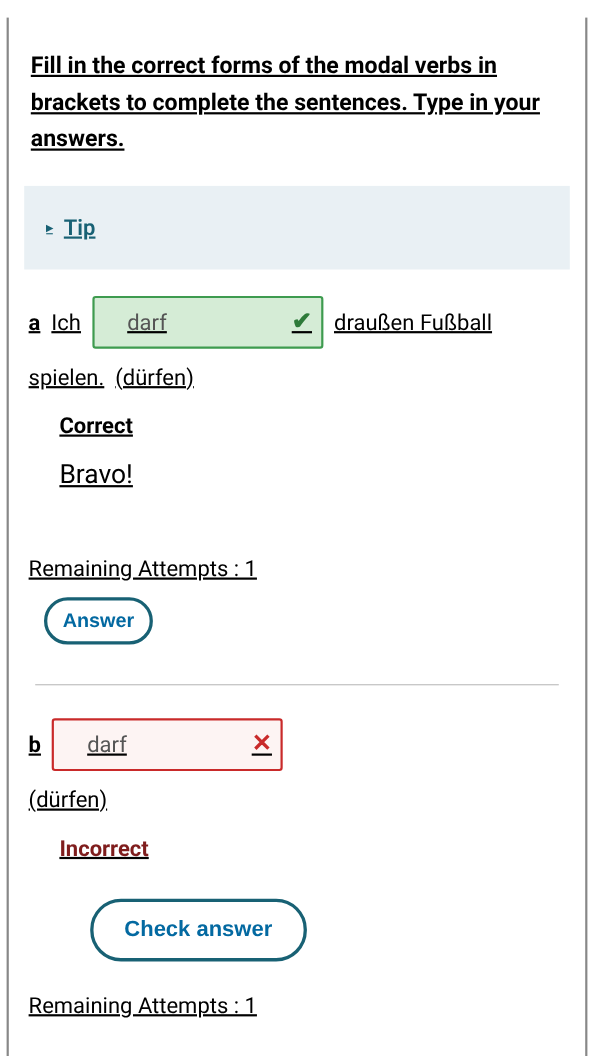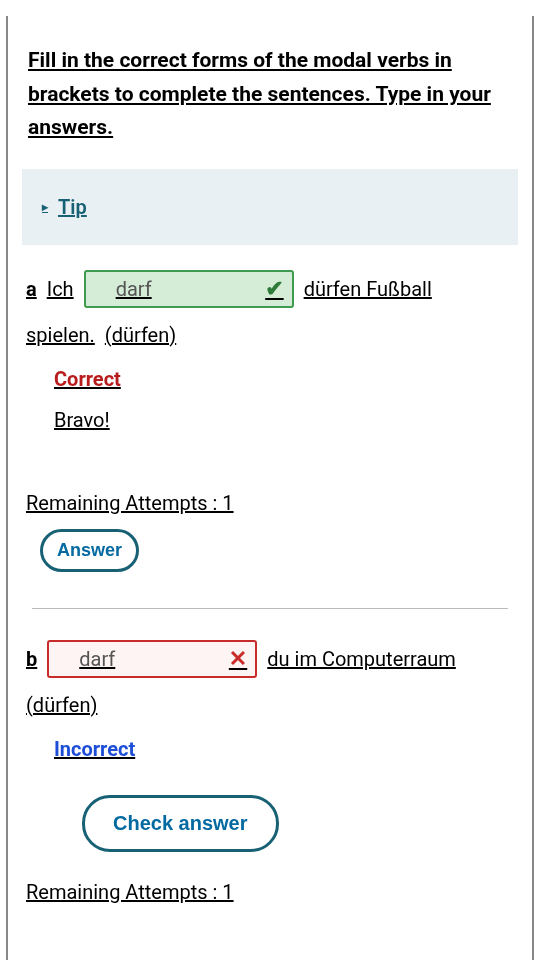--- a/index.html
+++ b/index.html
@@ -59,21 +59,21 @@
       margin-bottom: 6px;
     }
     .q-label {
       font-weight: 700;
     }
     .answer-input {
       display: inline-flex;
       align-items: center;
       justify-content: space-between;
       width: 210px;
-      height: 38px;
+      height: 48px;
       border: 2px solid;
       border-radius: 3px;
       padding: 0 8px 0 30px;
       font-size: 20px;
     }
     .answer-input.correct {
       border-color: #3e9b4f;
       background: #d5ecd6;
       color: #555;
     }
@@ -90,24 +90,24 @@
     .status-icon.cross { color: #c92a2a; }
     .feedback {
       padding-left: 28px;
       margin-top: 12px;
     }
     .feedback-status {
       font-size: 20px;
       font-weight: 700;
       margin-bottom: 14px;
     }
-    .feedback-status.correct { color: #b91c1c; }
-    .feedback-status.incorrect { color: #1d4ed8; }
+    .feedback-status.correct { color: #000000; }
+    .feedback-status.incorrect { color: #7f1d1d; }
     .feedback-msg {
-      font-size: 20px;
+      font-size: 24px;
       line-height: 1.5;
     }
     .feedback-msg .ital { font-style: italic; }
     .attempts {
       font-size: 20px;
       margin-top: 56px;
       margin-bottom: 14px;
     }
     .attempts.tight { margin-top: 28px; }
     .pill-button {
@@ -150,21 +150,21 @@
   </div>
 
   <div class="question">
     <div class="q-line">
       <span class="q-label">a</span>
       <span>Ich</span>
       <span class="answer-input correct">
         <span>darf</span>
         <span class="status-icon check">✔</span>
       </span>
-      <span>dürfen Fußball</span>
+      <span>draußen Fußball</span>
     </div>
     <div class="q-line">
       <span>spielen.</span>
       <span>(dürfen)</span>
     </div>
     <div class="feedback">
       <div class="feedback-status correct">Correct</div>
       <div class="feedback-msg">Bravo!</div>
     </div>
     <div class="attempts">Remaining Attempts : 1</div>
@@ -173,21 +173,20 @@
 
   <hr class="divider">
 
   <div class="question">
     <div class="q-line">
       <span class="q-label">b</span>
       <span class="answer-input incorrect">
         <span>darf</span>
         <span class="status-icon cross">✕</span>
       </span>
-      <span>du im Computerraum</span>
     </div>
     <div class="q-line">
       <span>(dürfen)</span>
     </div>
     <div class="feedback">
       <div class="feedback-status incorrect">Incorrect</div>
       <button class="pill-button large">Check answer</button>
     </div>
     <div class="attempts tight">Remaining Attempts : 1</div>
   </div>

